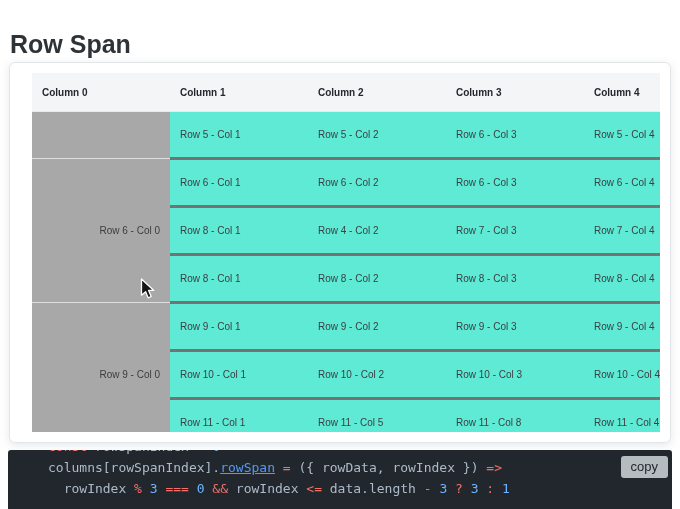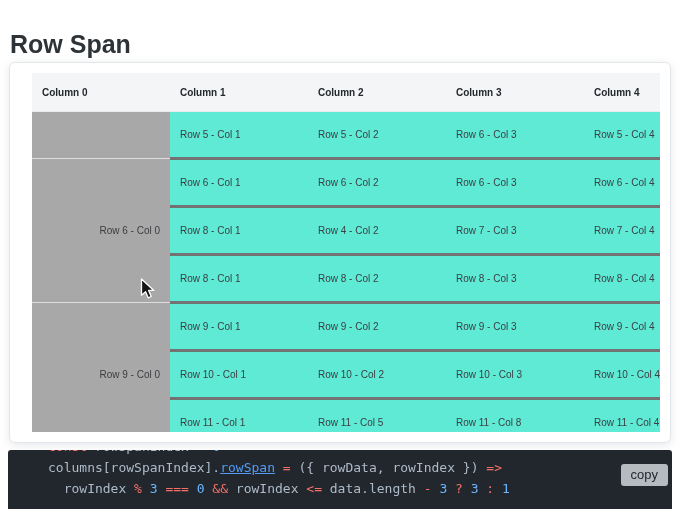--- a/index.html
+++ b/index.html
@@ -91,21 +91,21 @@
   }
   .code-line { white-space: pre; }
   .tk     { color: #adbac7; }
   .tk.kw  { color: #f47067; }
   .tk.op  { color: #f47067; }
   .tk.num { color: #6cb6ff; }
   .tk.prop { color: #539bf5; text-decoration: underline; }
 
   .copy-button {
     position: absolute;
-    top: 14px; right: 4px;
+    top: 6px; right: 4px;
     background: #b6bbc0;
     color: #22272e;
     font-family: "Liberation Sans", sans-serif;
     font-size: 13px;
     line-height: 16px;
     padding: 3px 10px;
     border: none;
     border-radius: 3px;
     cursor: pointer;
   }

